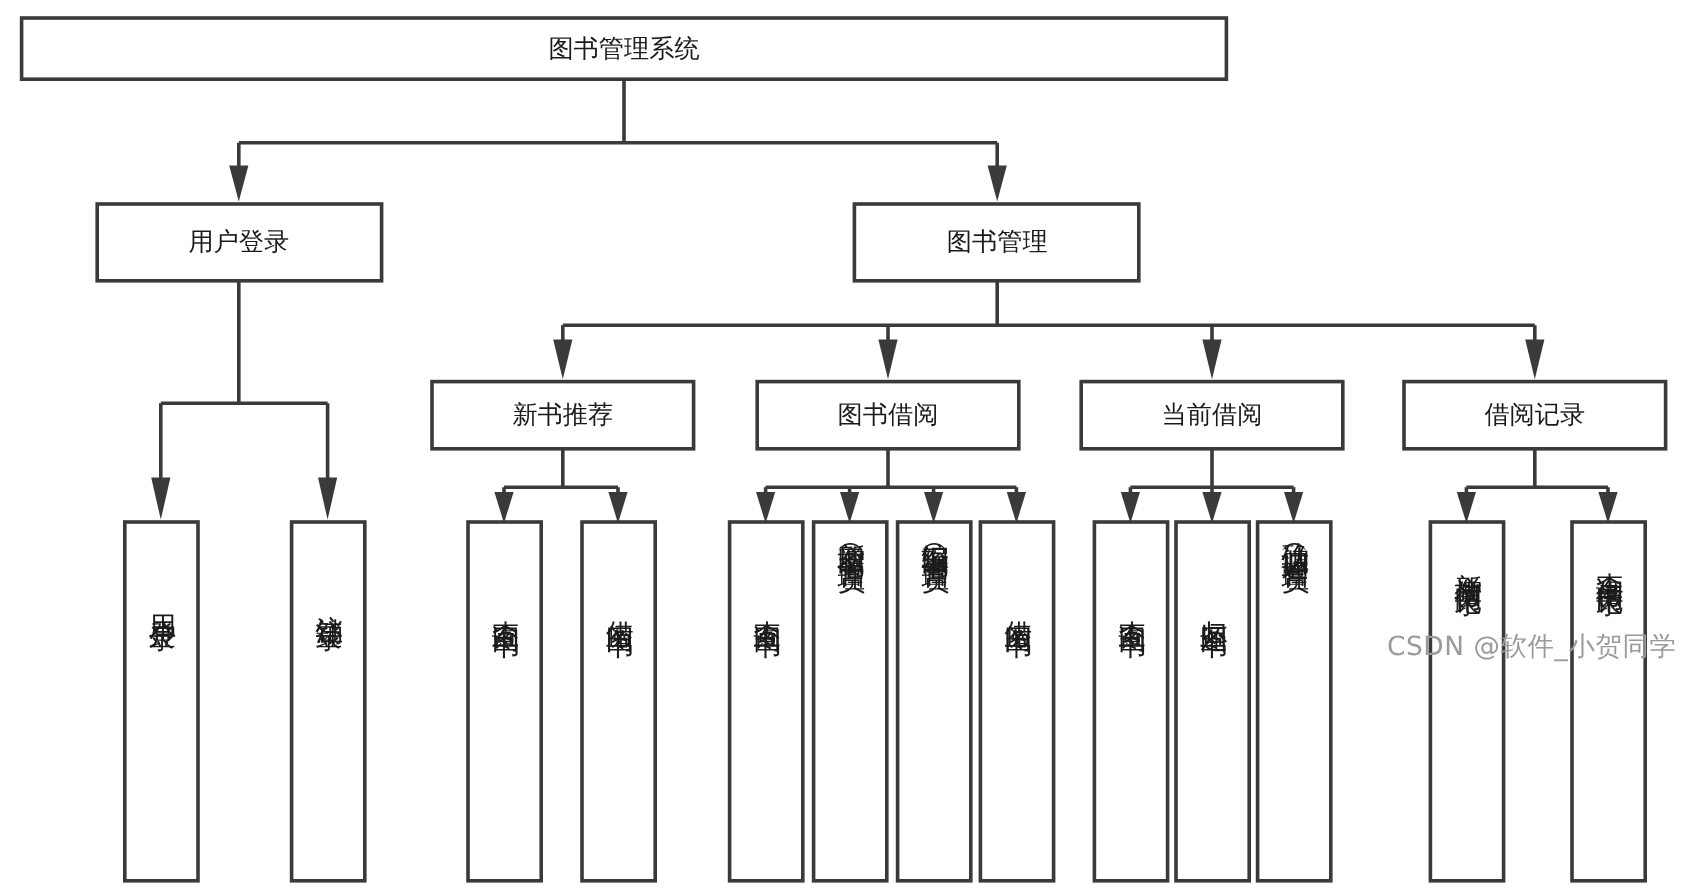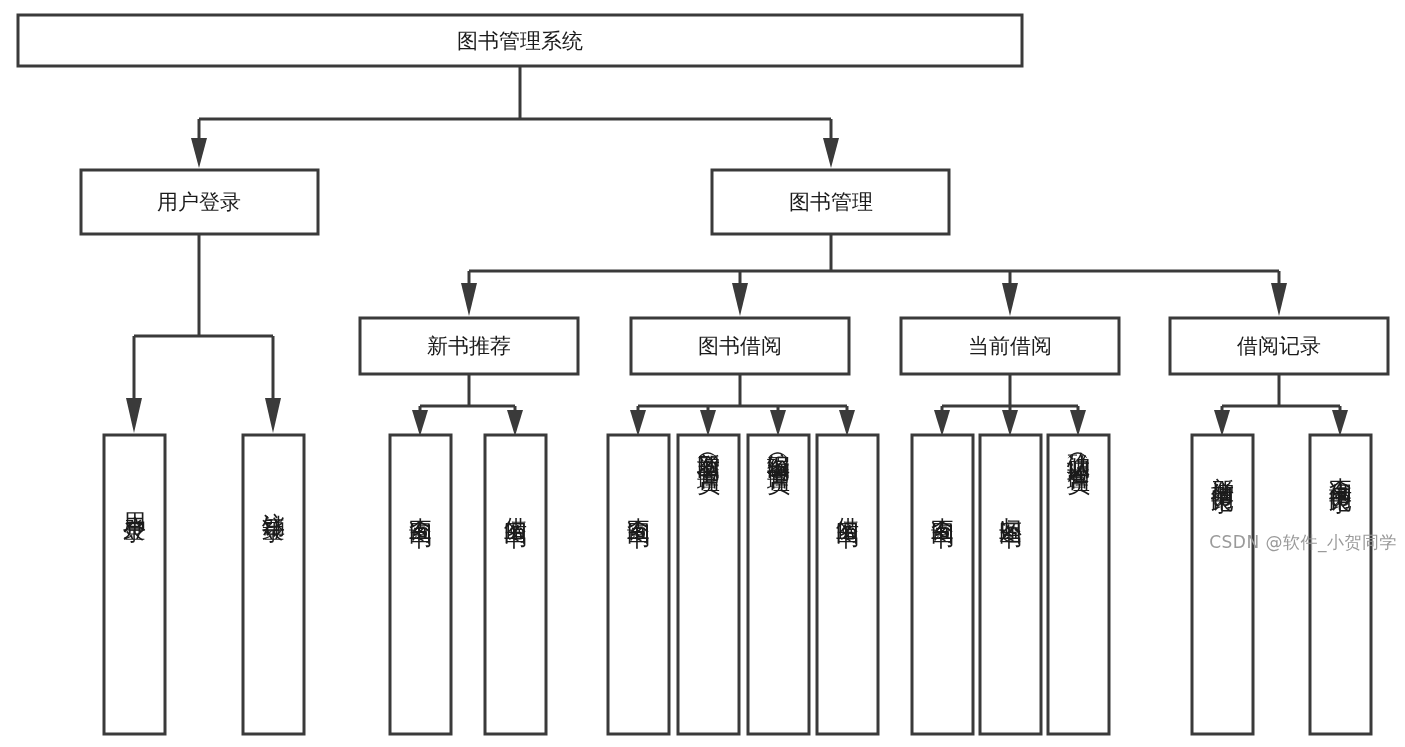--- a/index.html
+++ b/index.html
@@ -59,21 +59,21 @@
     text-orientation: upright;
     glyph-orientation-vertical: 0deg;
     letter-spacing: 3px;
     white-space: pre;
   }
   .watermark {
     position: absolute;
     right: 8px;
     bottom: 6px;
     font-family: "DejaVu Sans", "Liberation Sans", sans-serif;
-    font-size: 17px;
+    font-size: 22px;
     color: #9a9a9a;
     letter-spacing: 0.5px;
     pointer-events: none;
     user-select: none;
     white-space: nowrap;
   }
 </style>
 </head>
 <body>
 

